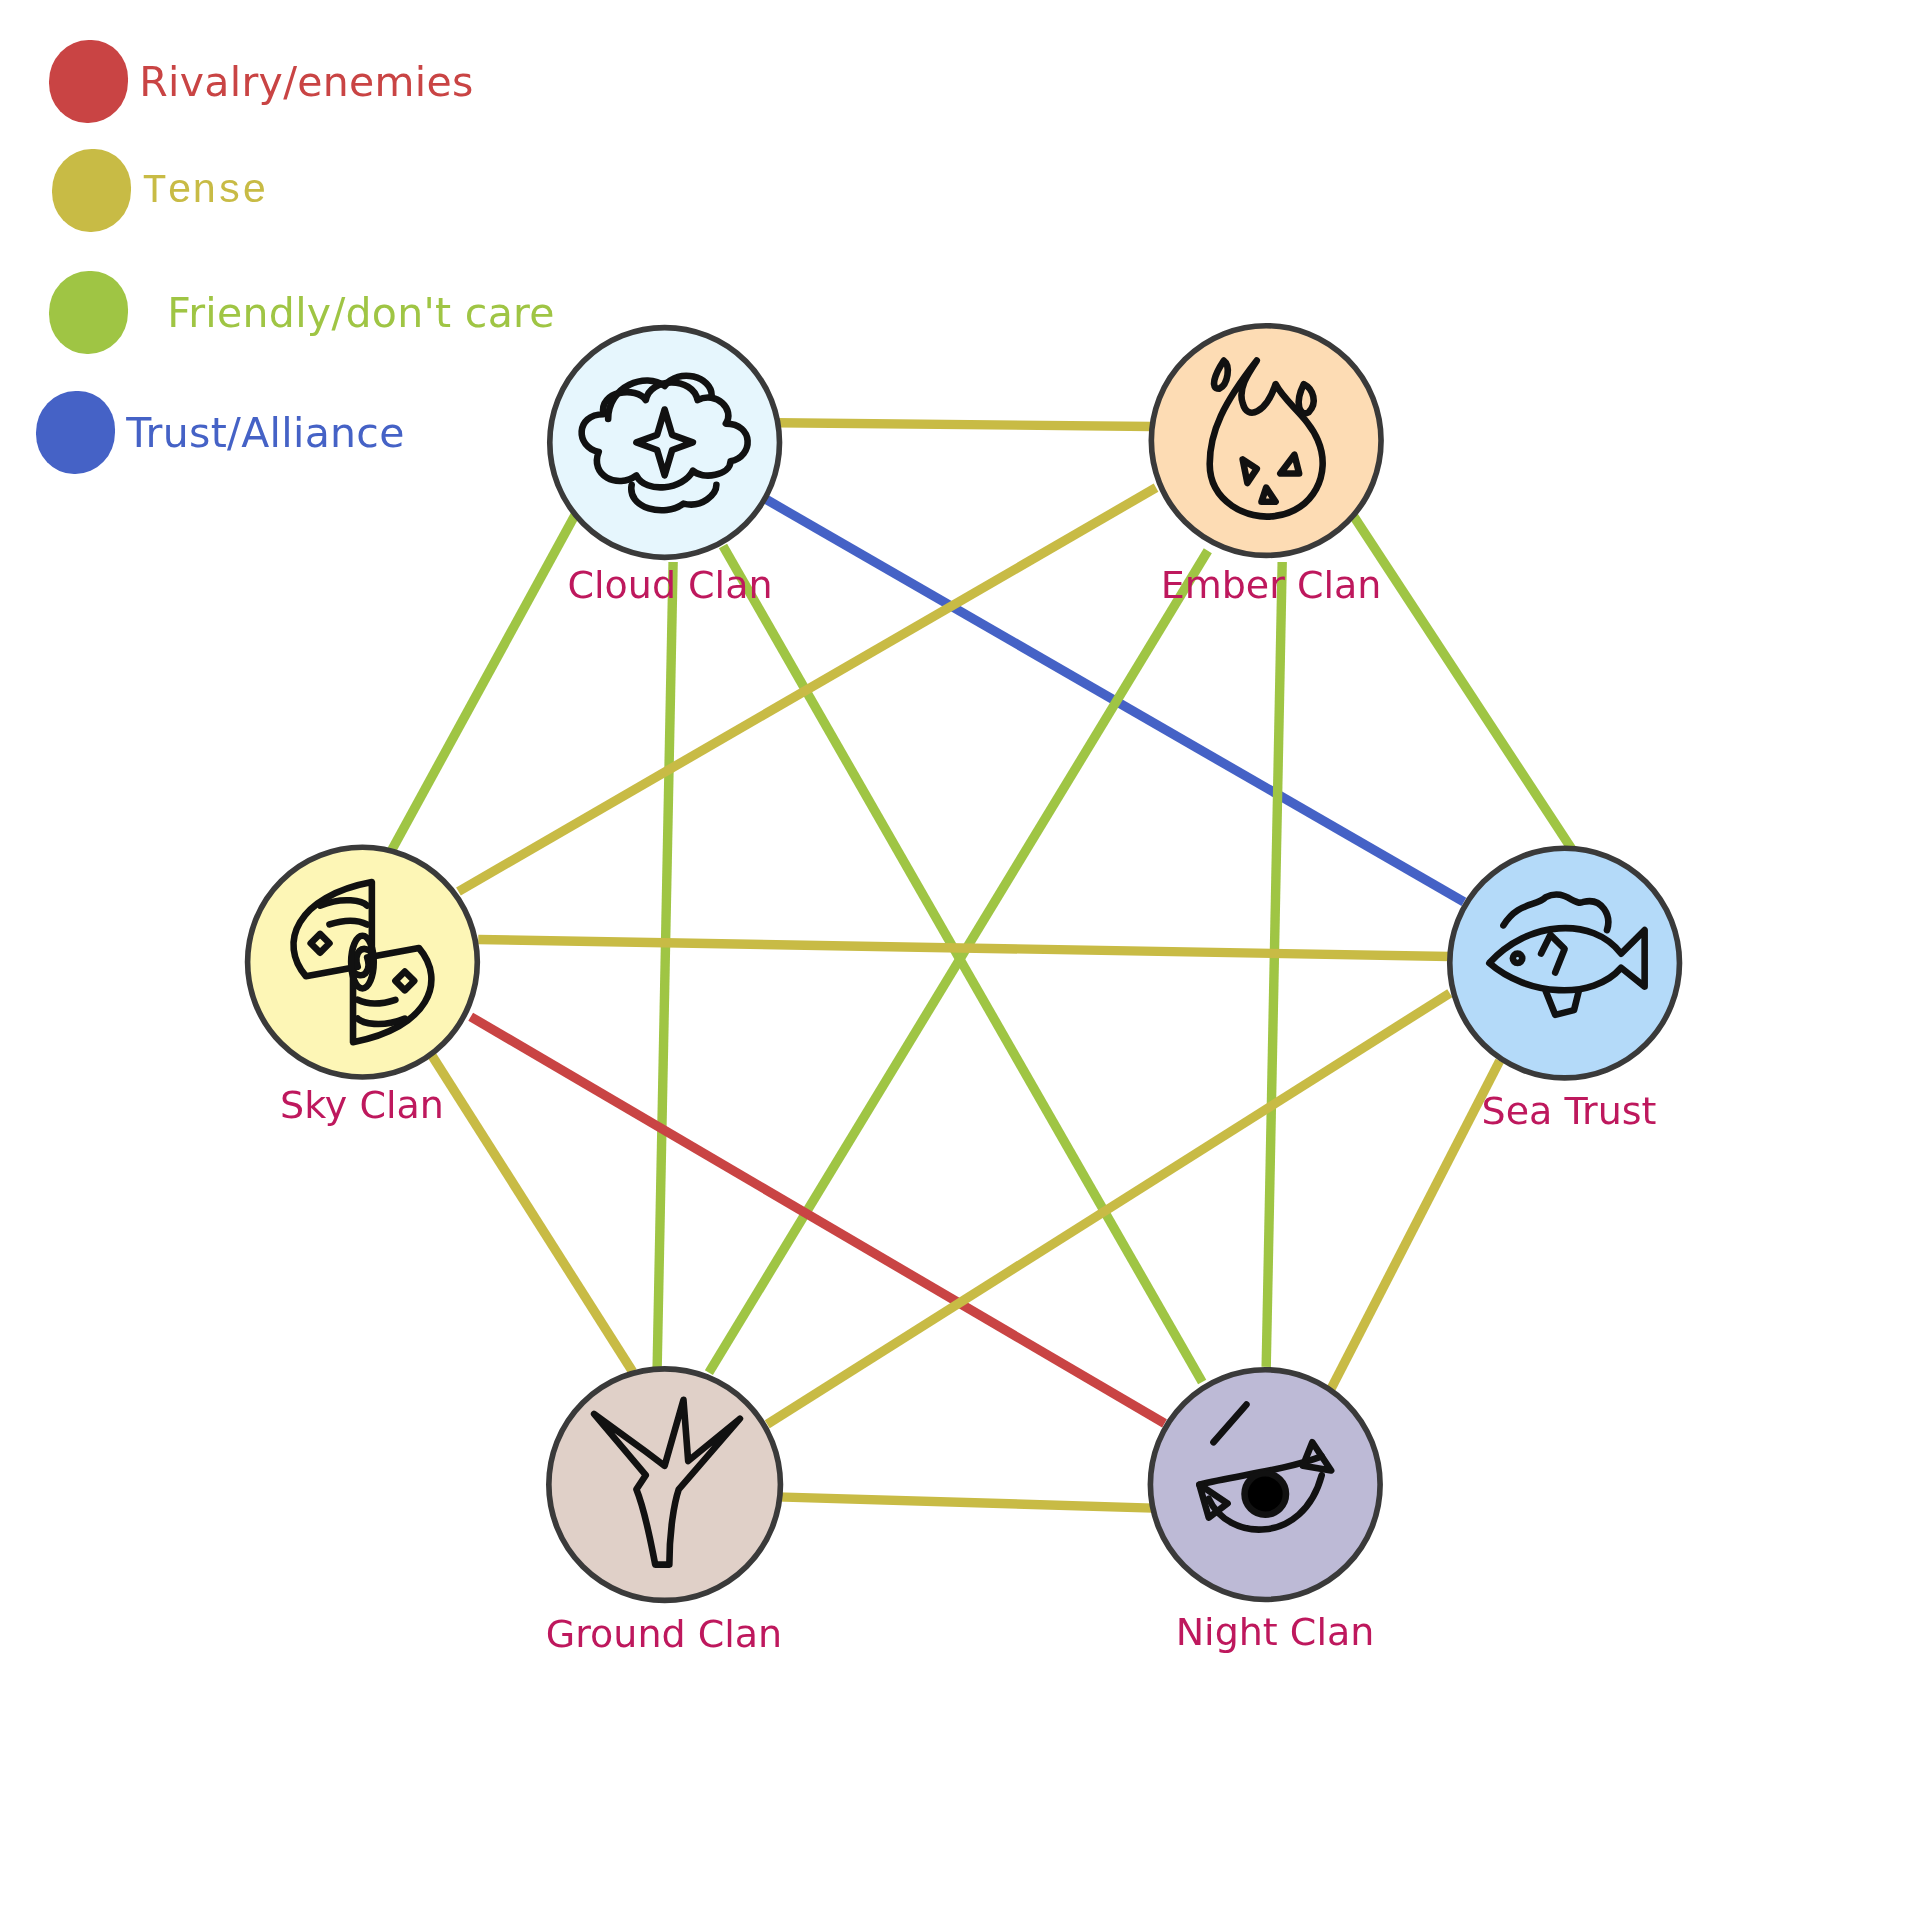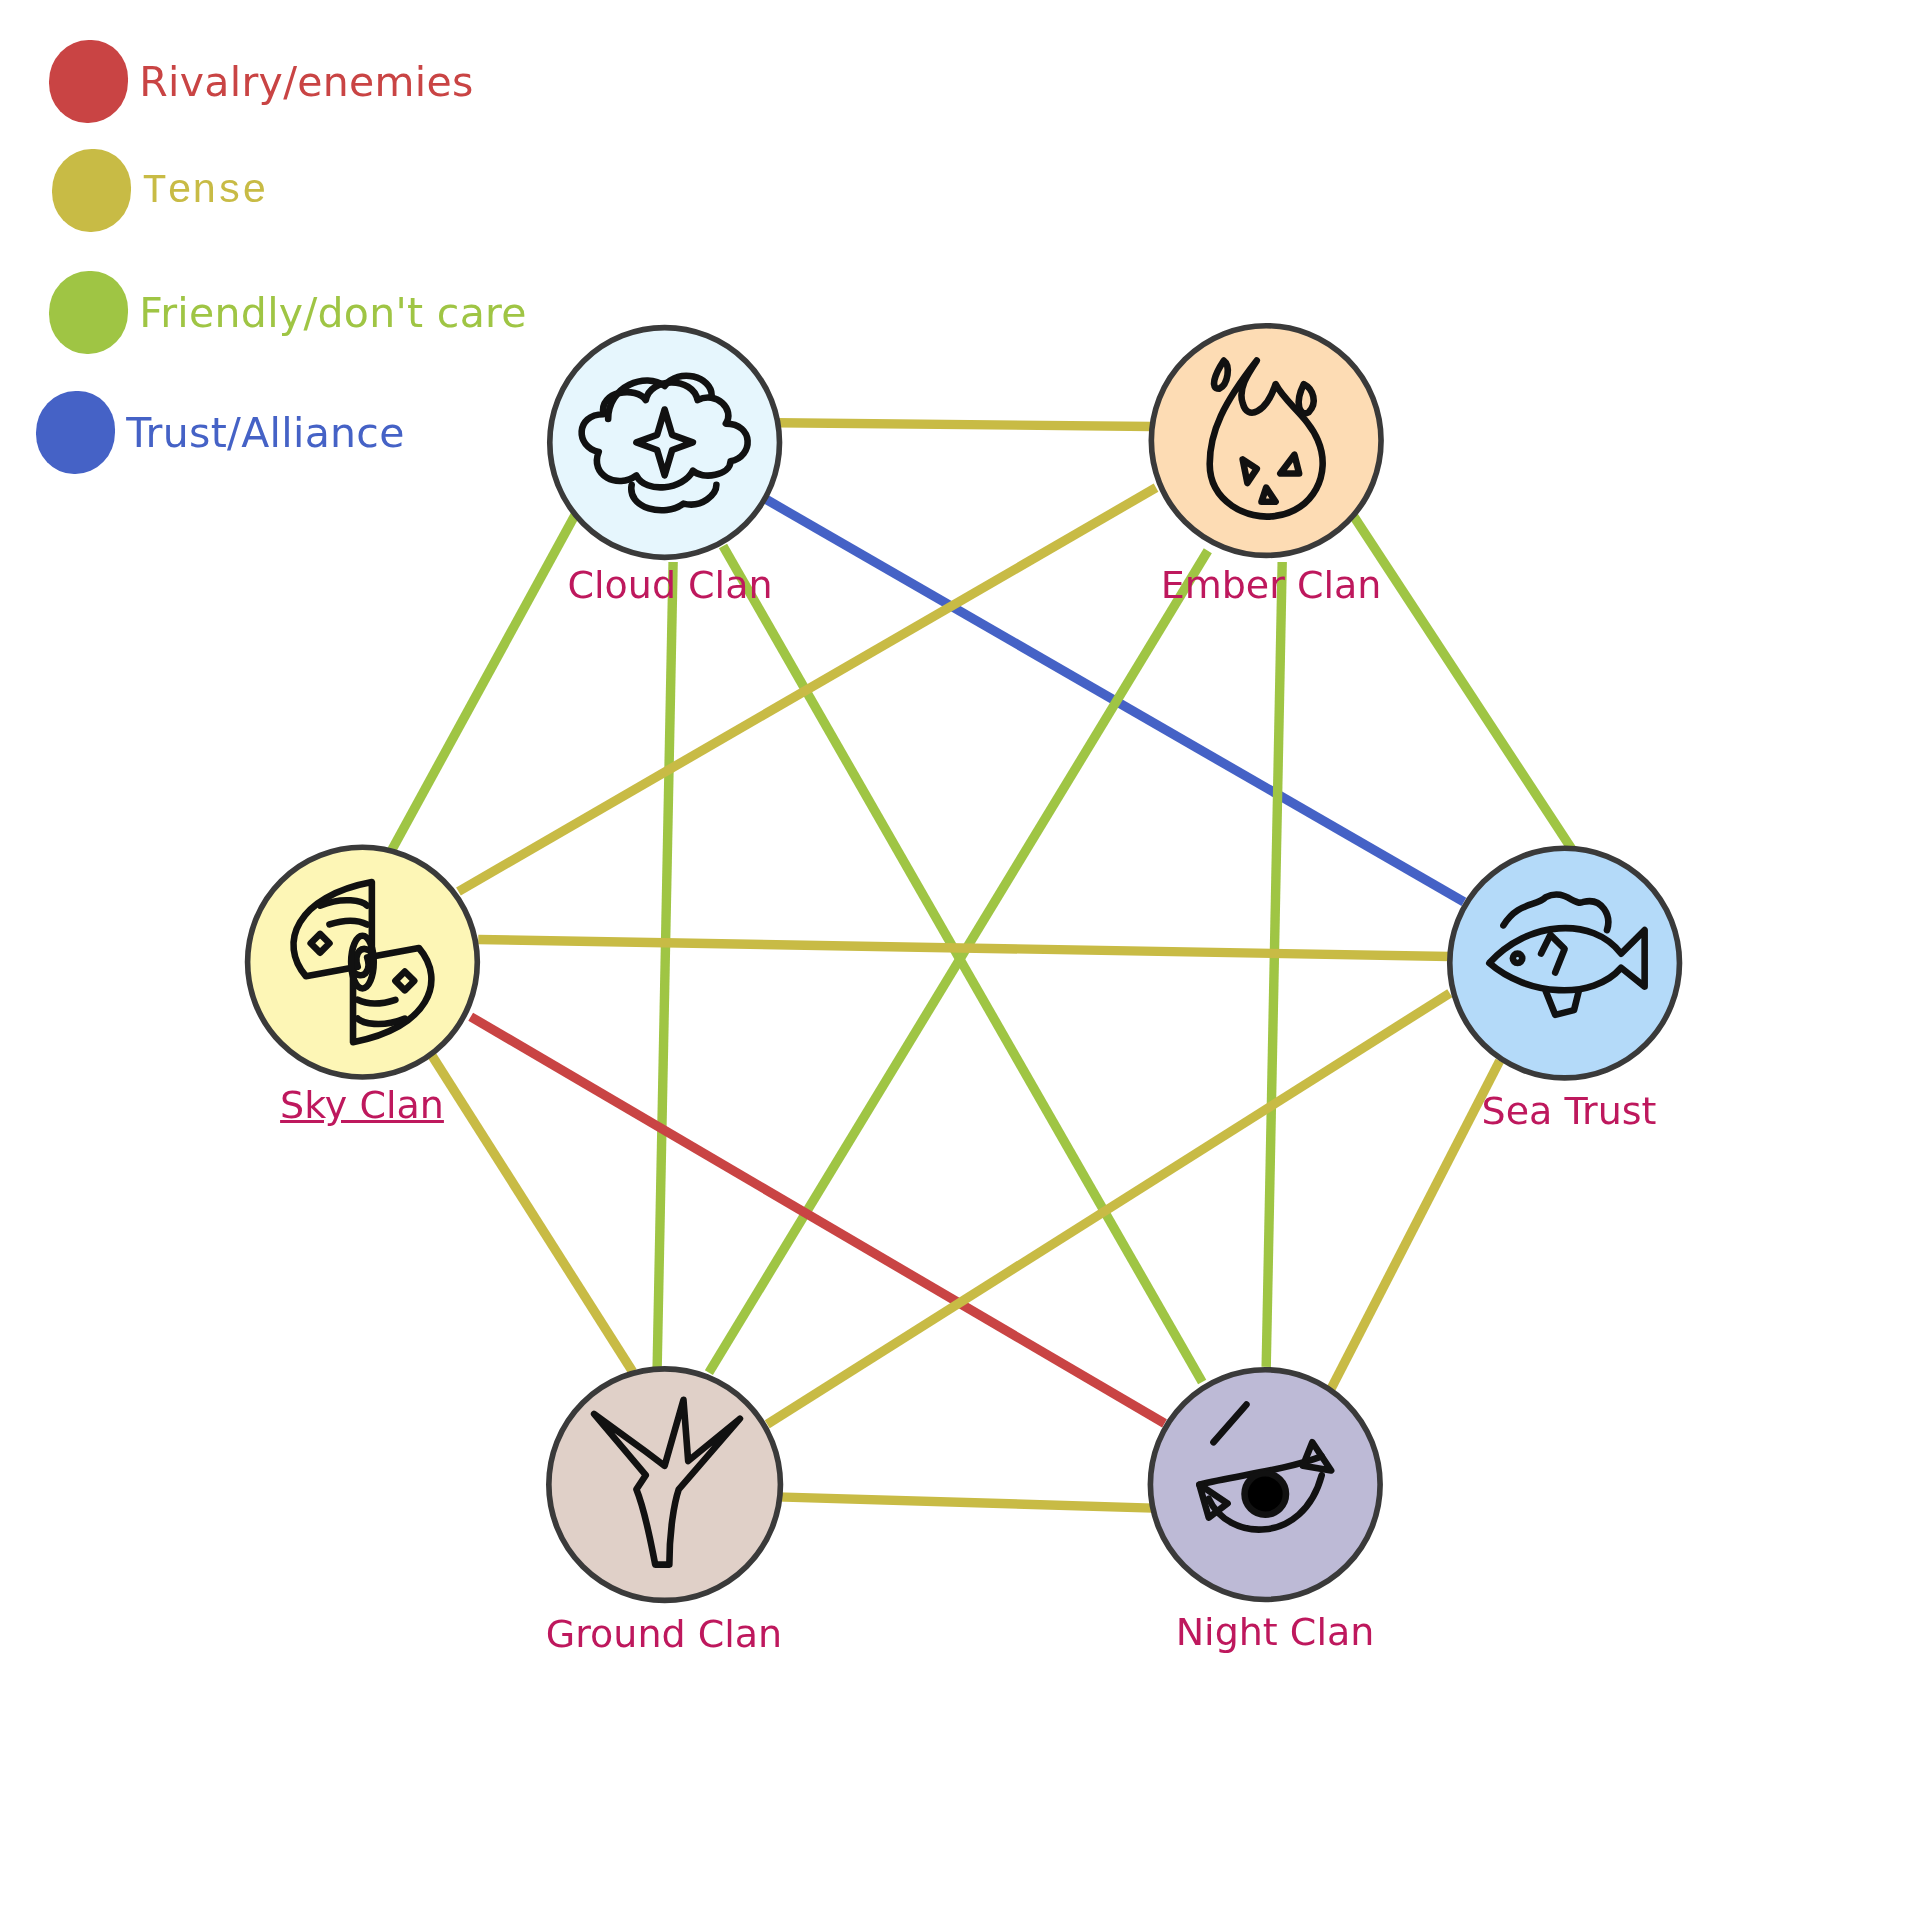--- a/index.html
+++ b/index.html
@@ -107,31 +107,31 @@
 
 <div id="legend">
   <div class="legend-item" style="left: 49px; top: 40px;">
     <div class="legend-dot" style="background: rgb(201, 68, 68);"></div>
     <span class="legend-label" style="color: rgb(201, 68, 68);">Rivalry/enemies</span>
   </div>
   <div class="legend-item" style="left: 52px; top: 149px;">
     <div class="legend-dot" style="background: rgb(200, 187, 69);"></div>
     <span class="legend-label" style="color: rgb(200, 187, 69); font-family: Liberation Mono, monospace;">Tense</span>
   </div>
-  <div class="legend-item" style="left: 49px; top: 271px;">
+  <div class="legend-item" style="left: 49px; top: 271px; gap: 28px;">
     <div class="legend-dot" style="background: rgb(159, 197, 68);"></div>
     <span class="legend-label" style="color: rgb(159, 197, 68);">Friendly/don't care</span>
   </div>
   <div class="legend-item" style="left: 36px; top: 391px;">
     <div class="legend-dot" style="background: rgb(69, 98, 198);"></div>
     <span class="legend-label" style="color: rgb(69, 98, 198);">Trust/Alliance</span>
   </div>
 </div>
 
 <div id="labels">
   <span class="clan-label" style="left: 670px; top: 563px;">Cloud Clan</span>
   <span class="clan-label" style="left: 1271px; top: 563px;">Ember Clan</span>
-  <span class="clan-label" style="left: 362px; top: 1083px; text-decoration: underline;">Sky Clan</span>
+  <span class="clan-label" style="left: 362px; top: 1083px;">Sky Clan</span>
   <span class="clan-label" style="left: 1569px; top: 1089px;">Sea Trust</span>
   <span class="clan-label" style="left: 664px; top: 1612px;">Ground Clan</span>
   <span class="clan-label" style="left: 1275px; top: 1610px;">Night Clan</span>
 </div>
 
 
 </body></html>

